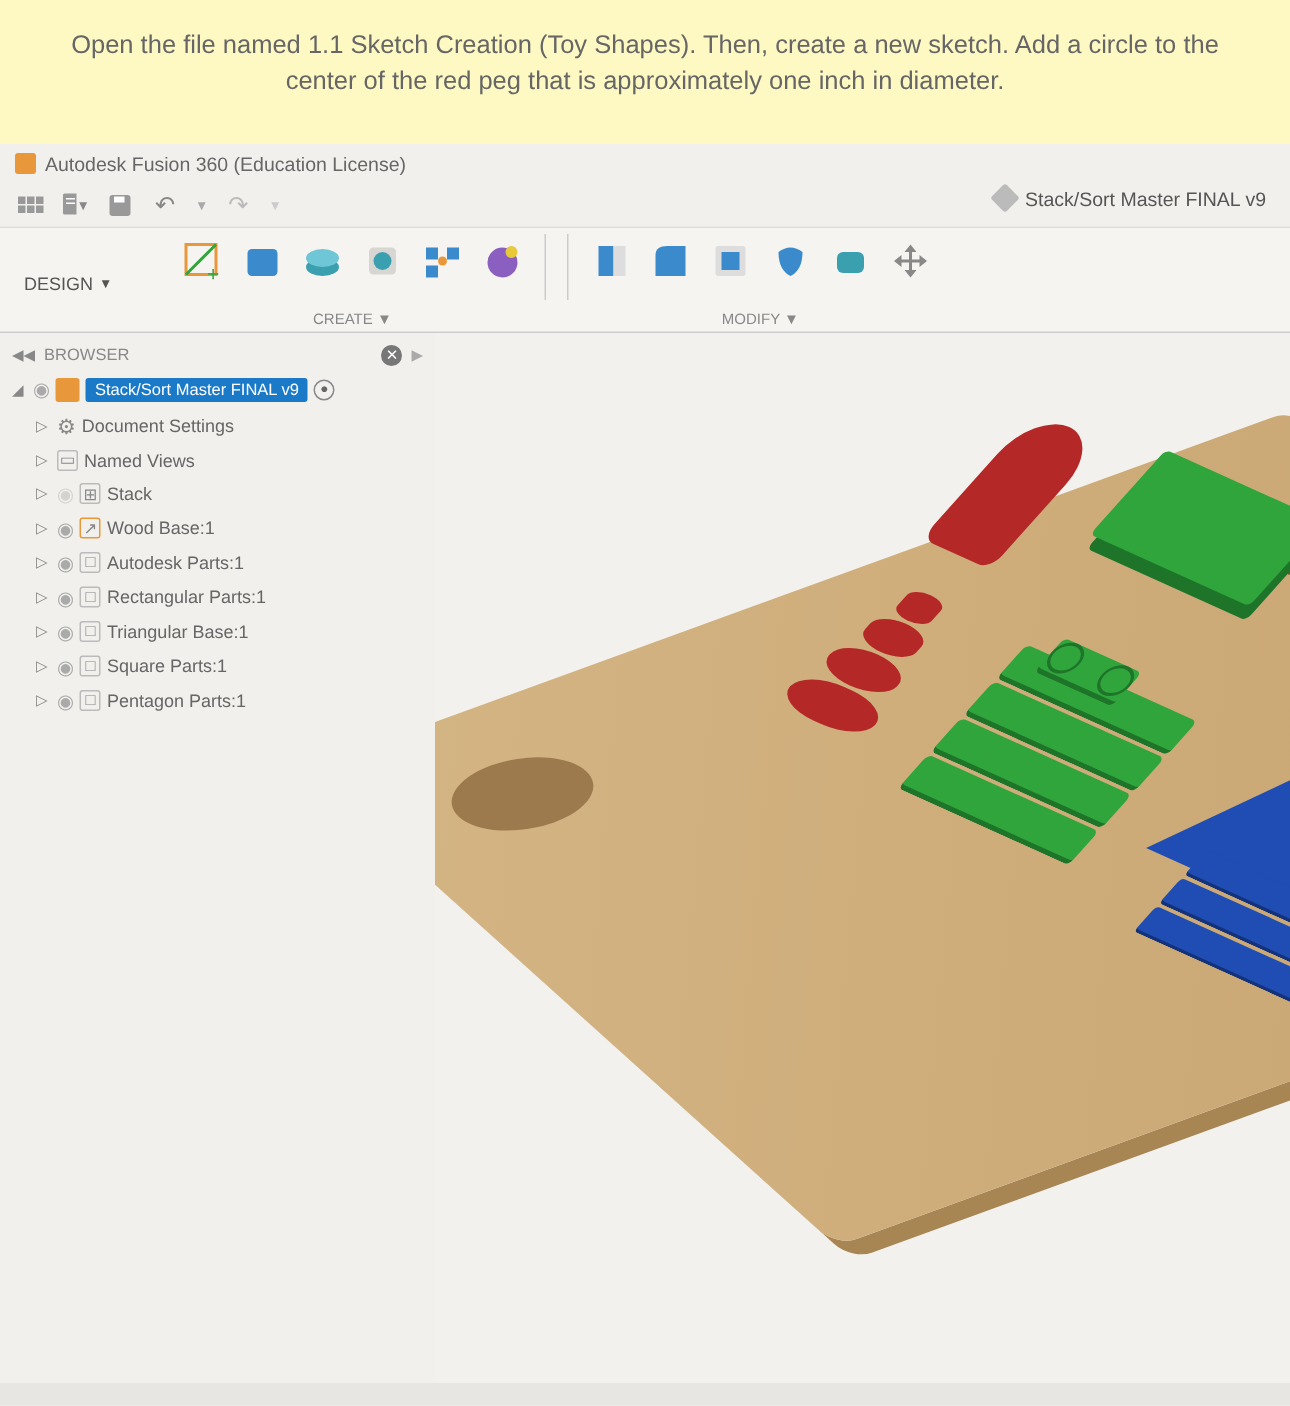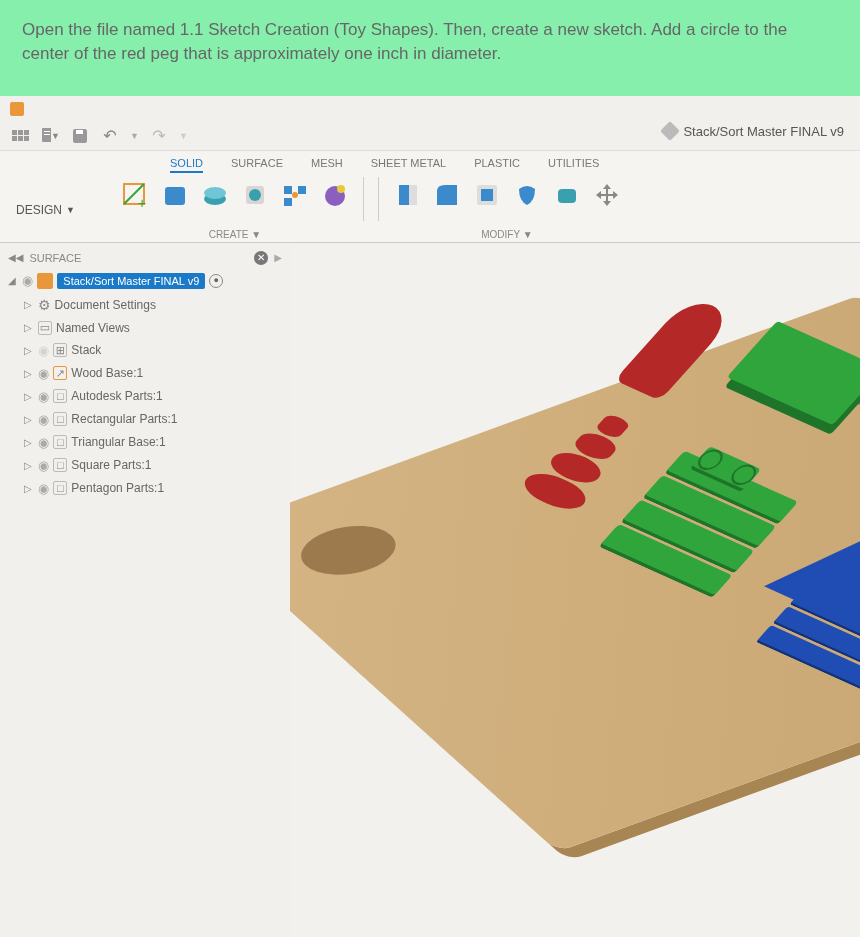--- a/index.html
+++ b/index.html
@@ -9,21 +9,22 @@
     width: 860px;
     height: 937px;
     overflow: hidden;
     color: #555;
   }
   .instruction {
     padding: 18px 22px 30px 22px;
     font-size: 17px;
     line-height: 1.4;
     color: #666;
-    background: #86efac;
+    background: #fef9c3;
+    text-align: center;
   }
   .app-window {
     background: #f2f0ec;
   }
   .title-bar {
     display: flex;
     align-items: center;
     padding: 6px 10px;
     font-size: 13px;
     color: #666;
@@ -233,20 +234,21 @@
 </style>
 </head>
 <body>
 
 <div class="instruction">Open the file named 1.1 Sketch Creation (Toy Shapes). Then, create a new sketch. Add a circle to the center of the red peg that is approximately one inch in diameter.</div>
 
 <div class="app-window">
 
   <div class="title-bar">
     <div class="app-icon"></div>
+    <span>Autodesk Fusion 360 (Education License)</span>
   </div>
 
   <div class="qat-row">
     <div class="qat-item">
       <div class="qat-grid">
           <div></div>
           <div></div>
           <div></div>
           <div></div>
           <div></div>
@@ -272,28 +274,20 @@
     <div class="qat-item" style="font-size:16px;color:#bbb;">↷</div>
     <span style="font-size:9px;color:#ccc;">▼</span>
 
     <div class="file-badge">
       <div class="cube-ico"></div>
       <span>Stack/Sort Master FINAL v9</span>
     </div>
   </div>
 
   <div class="ribbon">
-    <div class="ribbon-tabs">
-      <span class="tab active">SOLID</span>
-      <span class="tab">SURFACE</span>
-      <span class="tab">MESH</span>
-      <span class="tab">SHEET METAL</span>
-      <span class="tab">PLASTIC</span>
-      <span class="tab">UTILITIES</span>
-    </div>
 
     <div class="ribbon-body">
       <div class="workspace-sel">
         <span>DESIGN</span>
         <span style="font-size:9px;">▼</span>
       </div>
 
       <div class="tool-group">
         <div class="tool-row">
           <div class="tool-btn">
@@ -384,21 +378,21 @@
           <span>MODIFY</span> ▼
         </div>
       </div>
     </div>
   </div>
 
   <div class="main-area">
     <div class="browser-panel">
       <div class="browser-header">
         <span style="font-size:10px;">◀◀</span>
-        <span>SURFACE</span>
+        <span>BROWSER</span>
         <div class="dot-btn">✕</div>
         <span style="font-size:10px;color:#aaa;">▶</span>
       </div>
 
       <div class="tree-row root-row">
         <span class="expand">◢</span>
         <span class="eye">◉</span>
         <span style="width:16px;height:16px;background:#e8973a;border-radius:2px;display:inline-block;"></span>
         <span class="label-chip">Stack/Sort Master FINAL v9</span>
         <span style="width:14px;height:14px;border:1px solid #888;border-radius:50%;font-size:9px;text-align:center;">●</span>

